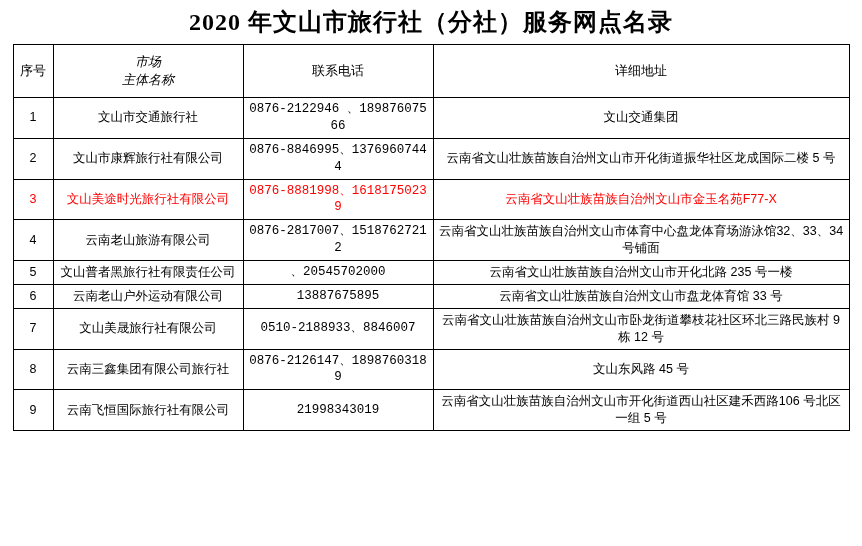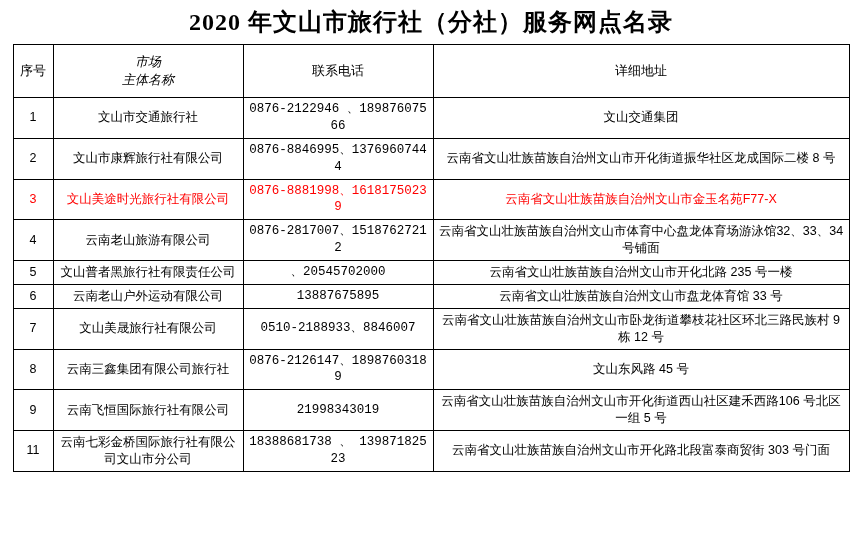--- a/index.html
+++ b/index.html
@@ -91,21 +91,21 @@
         <tr>
           <td class="seq">1</td>
           <td class="name">文山市交通旅行社</td>
           <td class="phone">0876-2122946 、18987607566</td>
           <td class="addr center">文山交通集团</td>
         </tr>
         <tr>
           <td class="seq">2</td>
           <td class="name">文山市康辉旅行社有限公司</td>
           <td class="phone">0876-8846995、13769607444</td>
-          <td class="addr">云南省文山壮族苗族自治州文山市开化街道振华社区龙成国际二楼 8 号</td>
+          <td class="addr">云南省文山壮族苗族自治州文山市开化街道振华社区龙成国际二楼 5 号</td>
         </tr>
         <tr class="highlight">
           <td class="seq">3</td>
           <td class="name">文山美途时光旅行社有限公司</td>
           <td class="phone">0876-8881998、16181750239</td>
           <td class="addr">云南省文山壮族苗族自治州文山市金玉名苑F77-X</td>
         </tr>
         <tr>
           <td class="seq">4</td>
           <td class="name">云南老山旅游有限公司</td>
@@ -135,21 +135,15 @@
           <td class="name">云南三鑫集团有限公司旅行社</td>
           <td class="phone">0876-2126147、18987603189</td>
           <td class="addr">文山东风路 45 号</td>
         </tr>
         <tr>
           <td class="seq">9</td>
           <td class="name">云南飞恒国际旅行社有限公司</td>
           <td class="phone">21998343019</td>
           <td class="addr">云南省文山壮族苗族自治州文山市开化街道西山社区建禾西路106 号北区一组 5 号</td>
         </tr>
-        <tr>
-          <td class="seq">11</td>
-          <td class="name">云南七彩金桥国际旅行社有限公司文山市分公司</td>
-          <td class="phone">18388681738 、 13987182523</td>
-          <td class="addr">云南省文山壮族苗族自治州文山市开化路北段富泰商贸街 303 号门面</td>
-        </tr>
       </tbody>
   </table>
 </div>
 
 </body></html>

